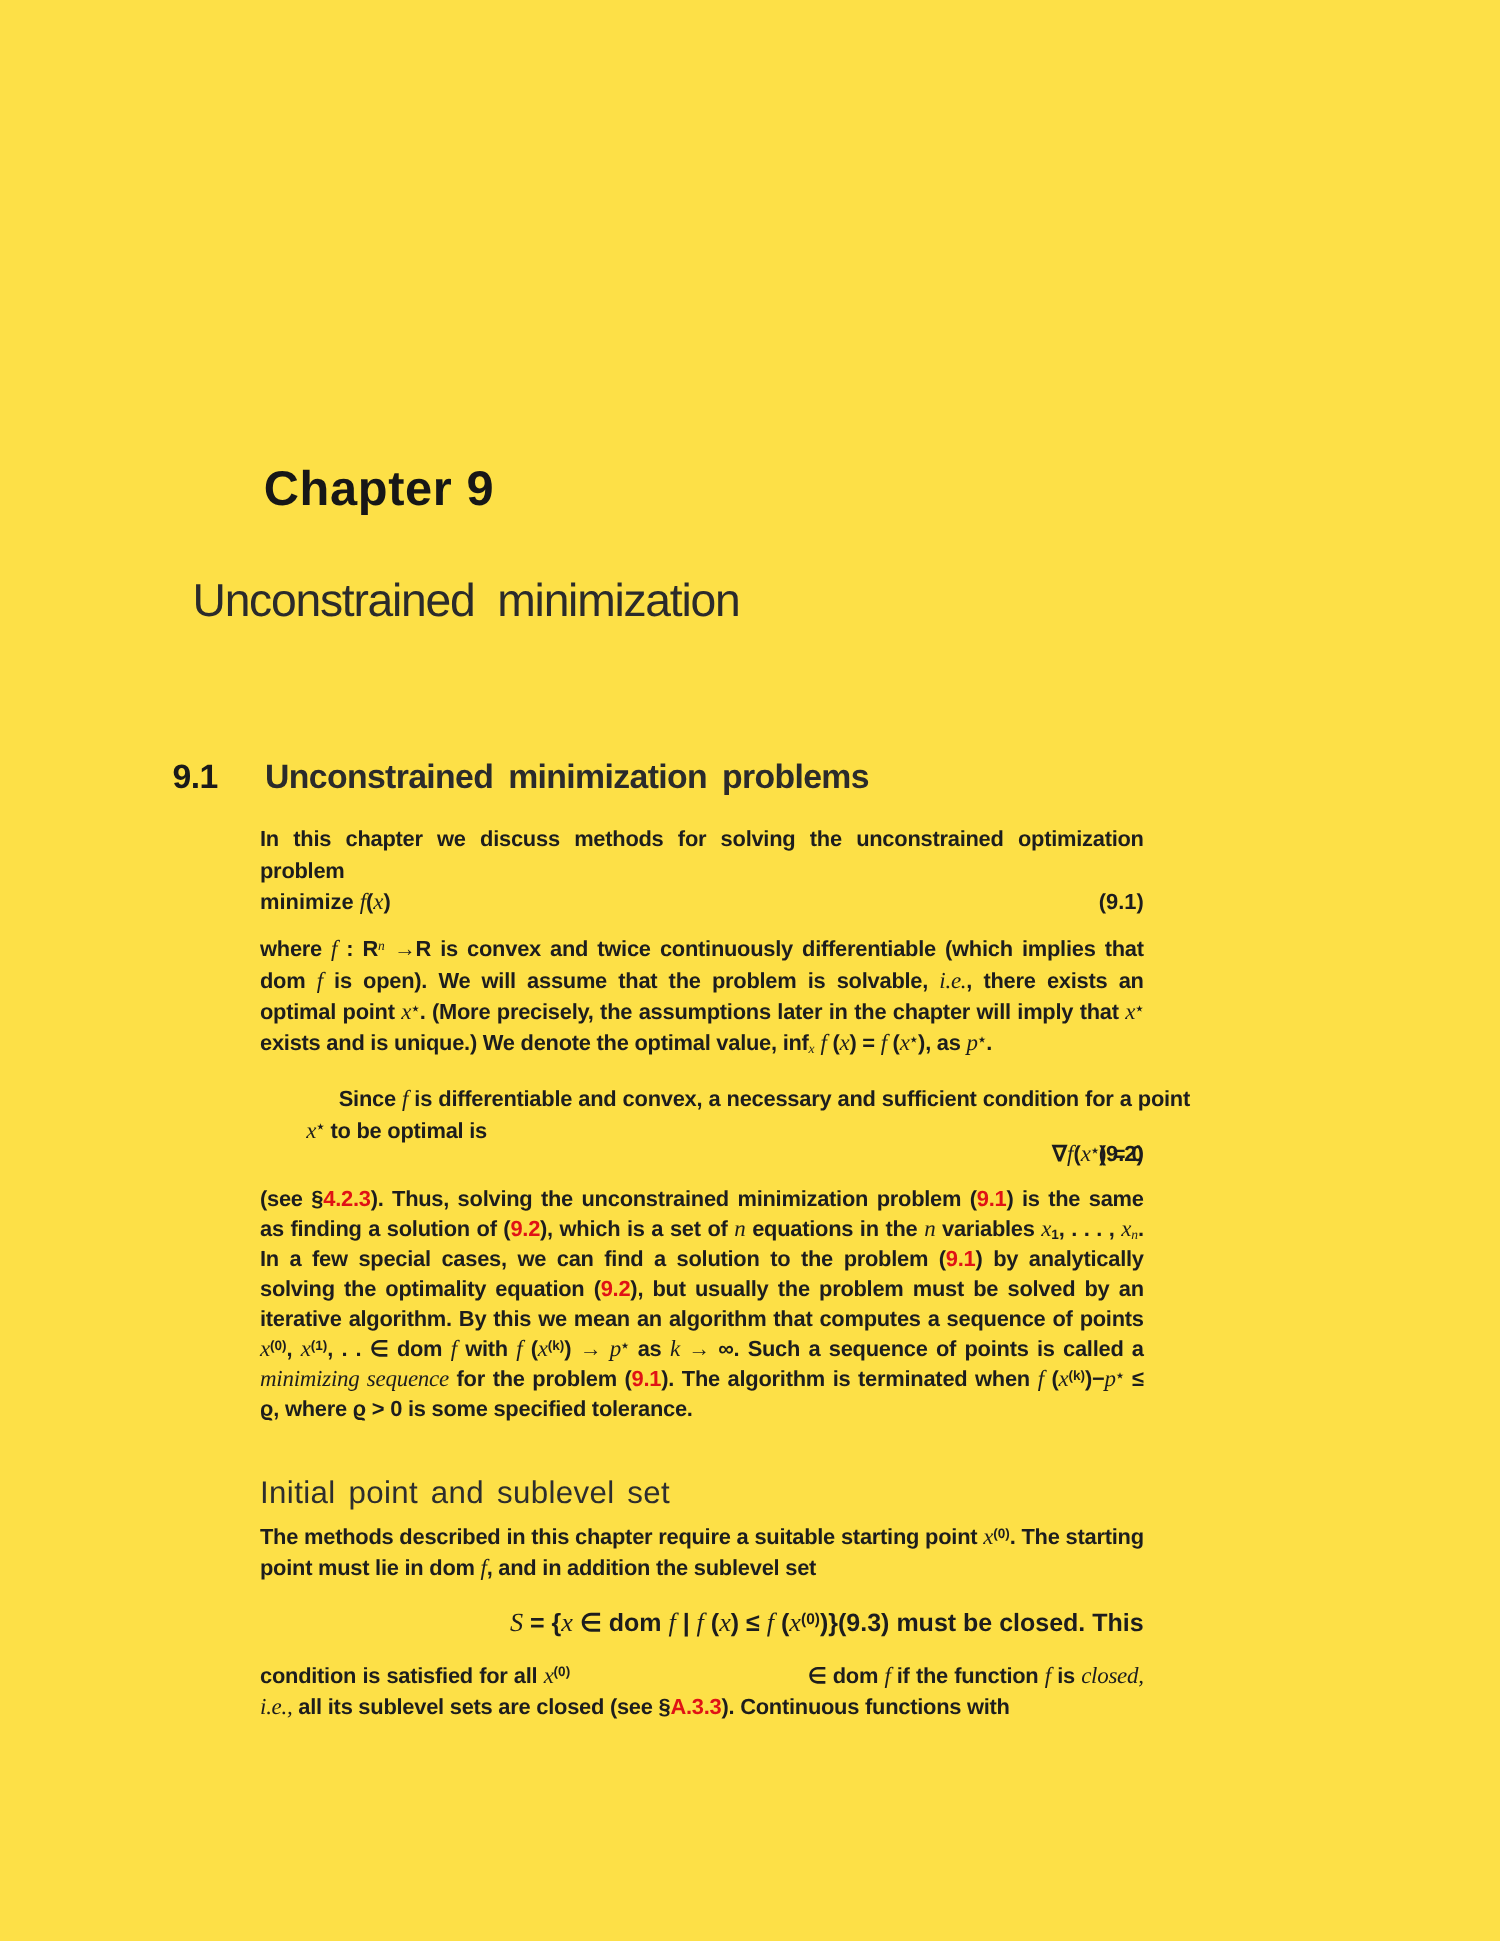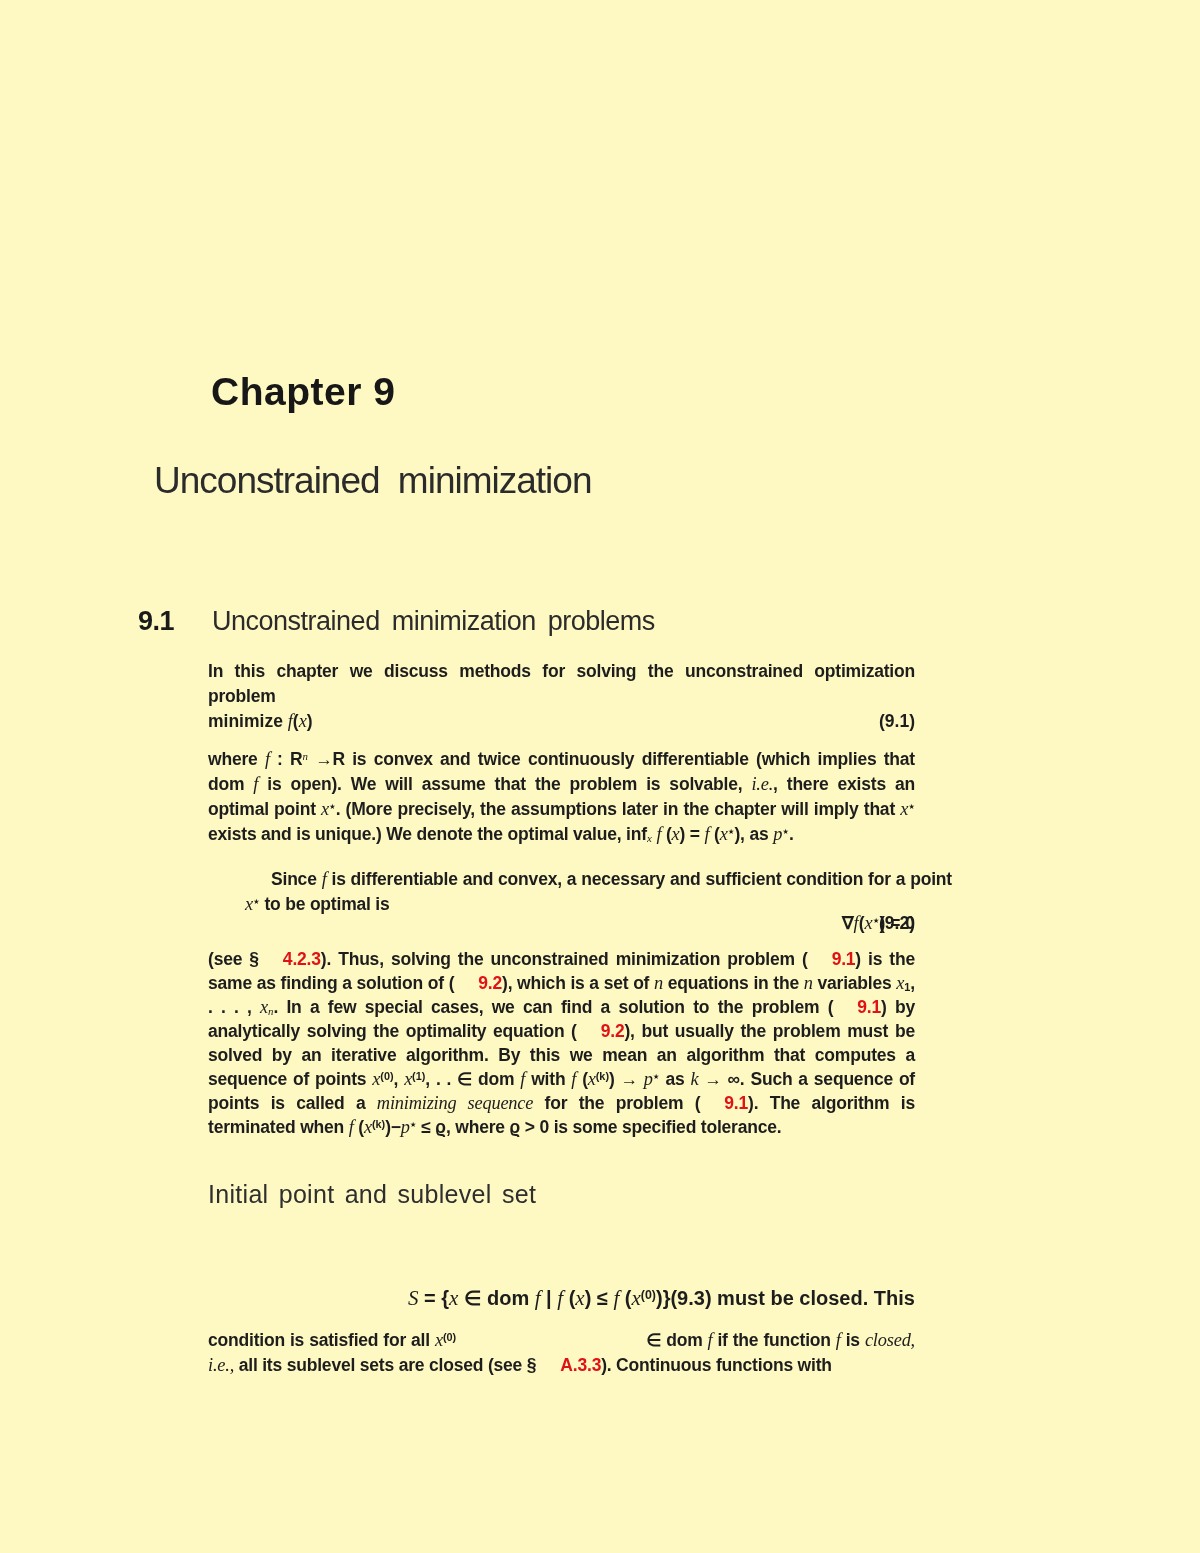--- a/index.html
+++ b/index.html
@@ -6,21 +6,21 @@
     --text:#1d1d1d;
     --red:#e01215;
     --heading:#2b2b2b;
   }
   *{margin:0;padding:0;box-sizing:border-box;}
   html,body{background:#ffffff;}
   .page{
     position:relative;
     width:1200px;
     height:1553px;
-    background:#fef9c3;
+    background:#fde047;
     overflow:hidden;
     font-family:"Liberation Sans", sans-serif;
     color:var(--text);
   }
   .chapter-label{
     position:absolute;
     left:211px; top:370px;
     font-size:39px;
     font-weight:700;
     letter-spacing:0.5px;
@@ -45,21 +45,21 @@
     color:var(--heading);
   }
   .sec-num{
     font-size:27px;
     font-weight:700;
     letter-spacing:-0.5px;
     color:#1a1a1a;
   }
   .sec-title{
     font-size:27px;
-    font-weight:400;
+    font-weight:700;
     letter-spacing:-0.5px;
     word-spacing:5px;
   }
   .body-par{
     position:absolute;
     left:208px;
     width:707px;
     font-size:17.5px;
     line-height:25px;
     font-weight:700;
@@ -100,21 +100,21 @@
     color:#2e2e2e;
   }
   
   .i{
     font-family:"Liberation Serif", serif;
     font-style:italic;
     font-weight:400;
     font-size:1.05em;
   }
   .b{font-weight:700;}
-  .red{color:var(--red);margin-left:24px;}
+  .red{color:var(--red);}
   .sup{
     font-size:0.62em;
     position:relative;
     top:-0.5em;
     line-height:0;
     letter-spacing:0;
   }
   .sub{
     font-size:0.62em;
     position:relative;
@@ -154,20 +154,21 @@
 
   <div id="eq2" class="eq-row">
     <span class="eq-body"><span>∇</span><span class="i">f</span><span>(</span><span class="i">x</span><span class="sup">⋆</span><span>) = 0</span></span>
     <span class="eq-num">(9.2)</span>
   </div>
 
   <p id="p4" class="body-par"><span>(see §</span><span class="red">4.2.3</span><span>). Thus, solving the unconstrained minimization problem (</span><span class="red">9.1</span><span>) is the same as finding a solution of (</span><span class="red">9.2</span><span>), which is a set of </span><span class="i">n</span><span> equations in the </span><span class="i">n</span><span> variables </span><span class="i">x</span><span class="sub">1</span><span>, . . . , </span><span class="i">x</span><span class="i sub">n</span><span>. In a few special cases, we can find a solution to the problem (</span><span class="red">9.1</span><span>) by analytically solving the optimality equation (</span><span class="red">9.2</span><span>), but usually the problem must be solved by an iterative algorithm. By this we mean an algorithm that computes a sequence of points </span><span class="i">x</span><span class="sup">(0)</span><span>, </span><span class="i">x</span><span class="sup">(1)</span><span>, . . ∈ dom </span><span class="i">f</span><span> with </span><span class="i">f</span><span> (</span><span class="i">x</span><span class="sup">(k)</span><span>) → </span><span class="i">p</span><span class="sup">⋆</span><span> as </span><span class="i">k</span><span> → ∞. Such a sequence of points is called a </span><span class="i">minimizing sequence</span><span> for the problem (</span><span class="red">9.1</span><span>). The algorithm is terminated when </span><span class="i">f</span><span> (</span><span class="i">x</span><span class="sup">(k)</span><span>)−</span><span class="i">p</span><span class="sup">⋆</span><span> ≤ ϱ, where ϱ &gt; 0 is some specified tolerance.</span></p>
 
   <div class="subheading">Initial point and sublevel set</div>
 
+  <p id="p5" class="body-par"><span>The methods described in this chapter require a suitable starting point </span><span class="i">x</span><span class="sup">(0)</span><span>. The starting point must lie in dom </span><span class="i">f</span><span>, and in addition the sublevel set</span></p>
 
   <div id="eq3" class="eq-row">
     <span class="eq-body"><span class="i">S</span><span> = {</span><span class="i">x</span><span> ∈ dom </span><span class="i">f</span><span> | </span><span class="i">f</span><span> (</span><span class="i">x</span><span>) ≤ </span><span class="i">f</span><span> (</span><span class="i">x</span><span class="sup">(0)</span><span>)}</span><span>(9.3)</span><span> must be closed. This</span></span>
   </div>
 
   <p id="p6" class="body-par"><span>condition is satisfied for all </span><span class="i">x</span><span class="sup">(0)</span><span class="gap"></span><span>∈ dom </span><span class="i">f</span><span> if the function </span><span class="i">f</span><span> is </span><span class="i">closed, i.e.,</span><span> all its sublevel sets are closed (see §</span><span class="red">A.3.3</span><span>). Continuous functions with</span></p>
 
 </div>
 
 </body></html>

